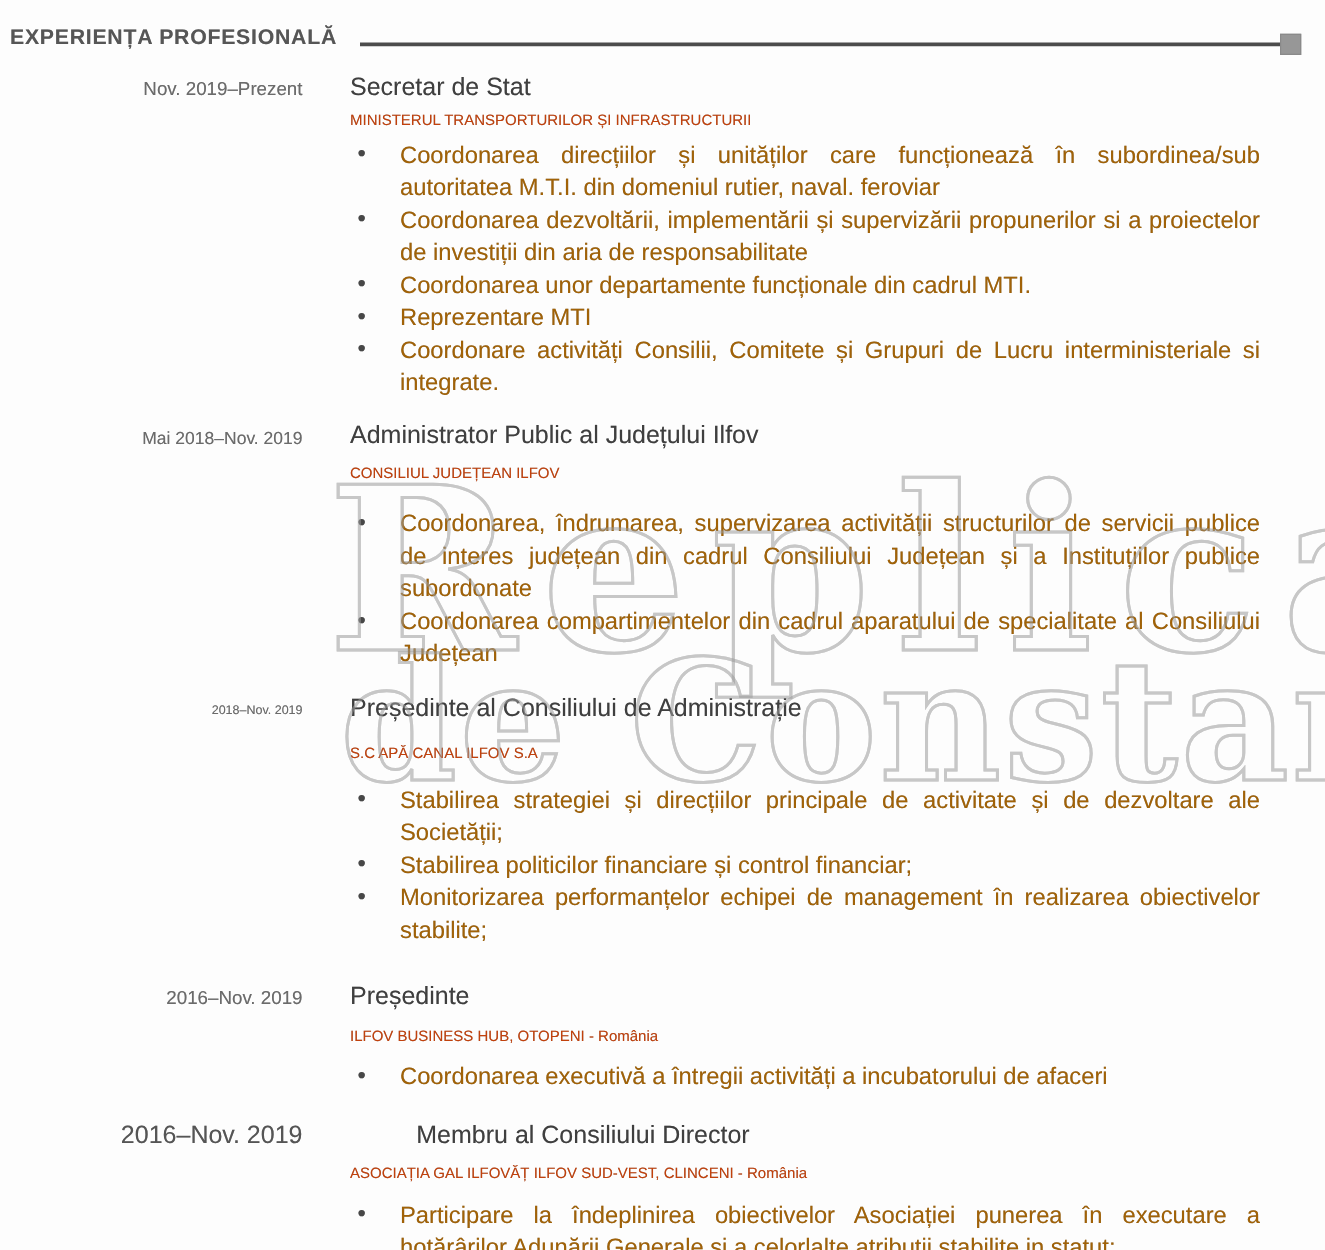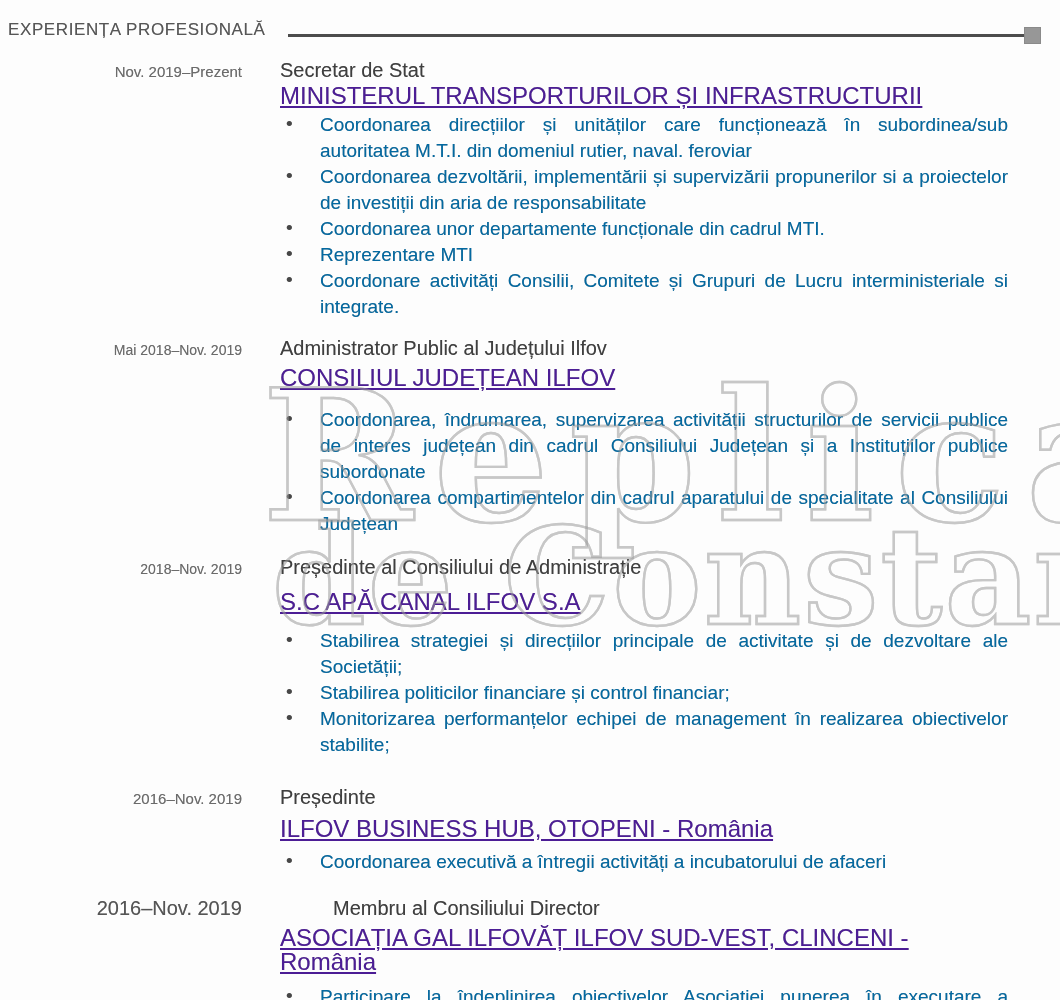--- a/index.html
+++ b/index.html
@@ -8,21 +8,21 @@
     width:1060px;height:1000px;
     background:#fdfdfd;
     font-family:"Liberation Sans",sans-serif;
     color:#3c3c3c;
     position:relative;
     overflow:hidden;
     text-shadow:0 0 .5px rgba(80,80,80,.45);
   }
 
   
-  .section-header{position:absolute;left:0;top:0;width:884px;height:58px;}
+  .section-header{position:absolute;left:0;top:0;width:884px;height:58px;font-weight:bold;}
   .section-title{
     position:absolute;left:8px;top:20px;
     font-size:17px;letter-spacing:.6px;color:#565656;
     white-space:nowrap;
   }
   .section-rule{
     position:absolute;left:288px;top:34px;width:752px;height:3px;
     background:#4c4c4c;
   }
   .section-rule-square{
@@ -36,42 +36,42 @@
     display:grid;
     grid-template-columns:242px 728px;
     column-gap:38px;
   }
   .entry .date{
     text-align:right;
     font-size:15px;line-height:24px;color:#6b6b6b;
     padding-top:2px;white-space:nowrap;
   }
   .entry .title{font-size:20px;line-height:24px;color:#3f3f3f;}
-  .entry .org{font-size:24px;line-height:24px;color:#4c1d95;margin-top:7px;text-decoration:underline;}
+  .entry .org{font-size:12px;line-height:24px;color:#c2410c;margin-top:7px;}
   .bullets{margin:6px 0 0;padding:0;list-style:none;}
   .bullets li{
     position:relative;padding-left:40px;
-    font-size:19px;line-height:26px;color:#0369a1;
+    font-size:19px;line-height:26px;color:#a16207;
     text-align:justify;
   }
   .bullets li::before{
     content:"\2022";
     position:absolute;left:6px;top:-1px;color:#474747;
   }
 
   
   .e1{margin-bottom:16px;}
   .e1 .org{margin-top:2px;}
   .e1 .bullets{margin-top:4px;}
   .e2{margin-bottom:18px;}
   .e2 .date{font-size:14px;}
   .e2 .org{margin-top:6px;}
   .e2 .bullets{margin-top:17px;}
   .e3{margin-bottom:27px;}
-  .e3 .date{font-size:14px;}
+  .e3 .date{font-size:10px;}
   .e3 .org{margin-top:11px;}
   .e3 .bullets{margin-top:14px;}
   .e4{margin-bottom:21px;}
   .e4 .org{margin-top:8px;}
   .e4 .bullets{margin-top:8px;}
   .e5 .date{font-size:20px;color:#555;padding-top:0;}
   .e5 .title{margin-left:53px;}
   .e5 .org{margin-top:6px;}
   .e5 .bullets{margin-top:10px;}
 

